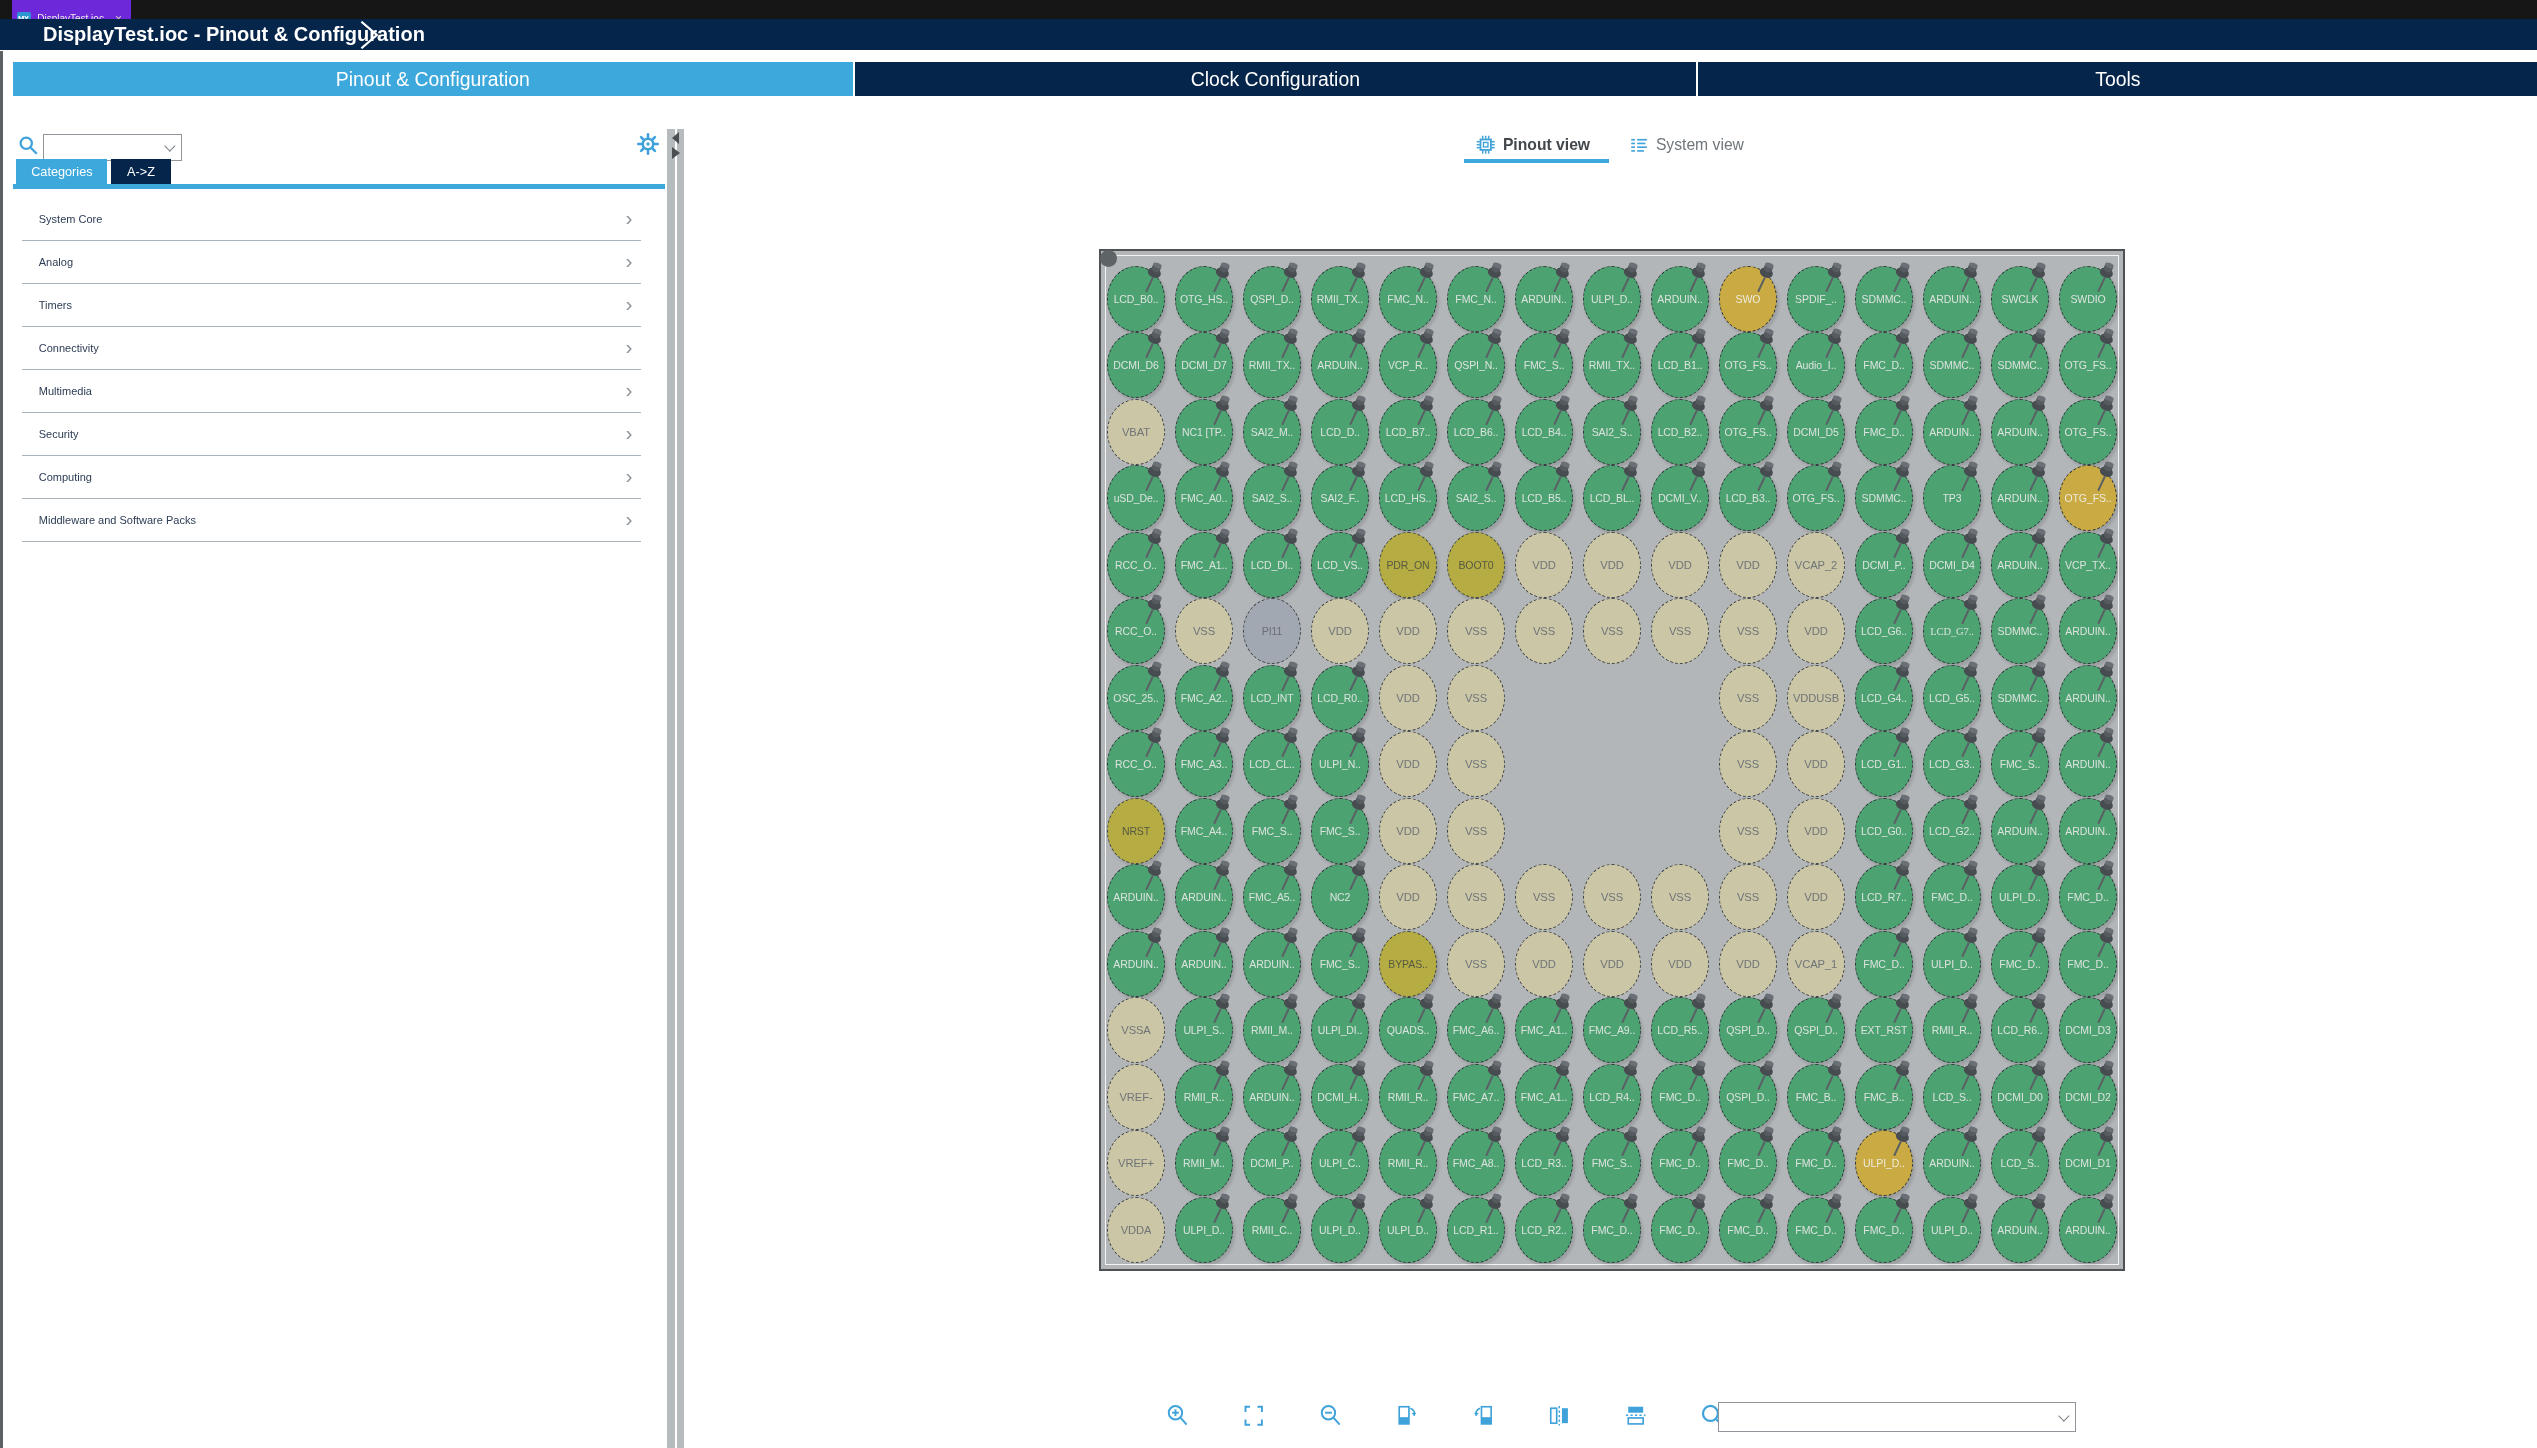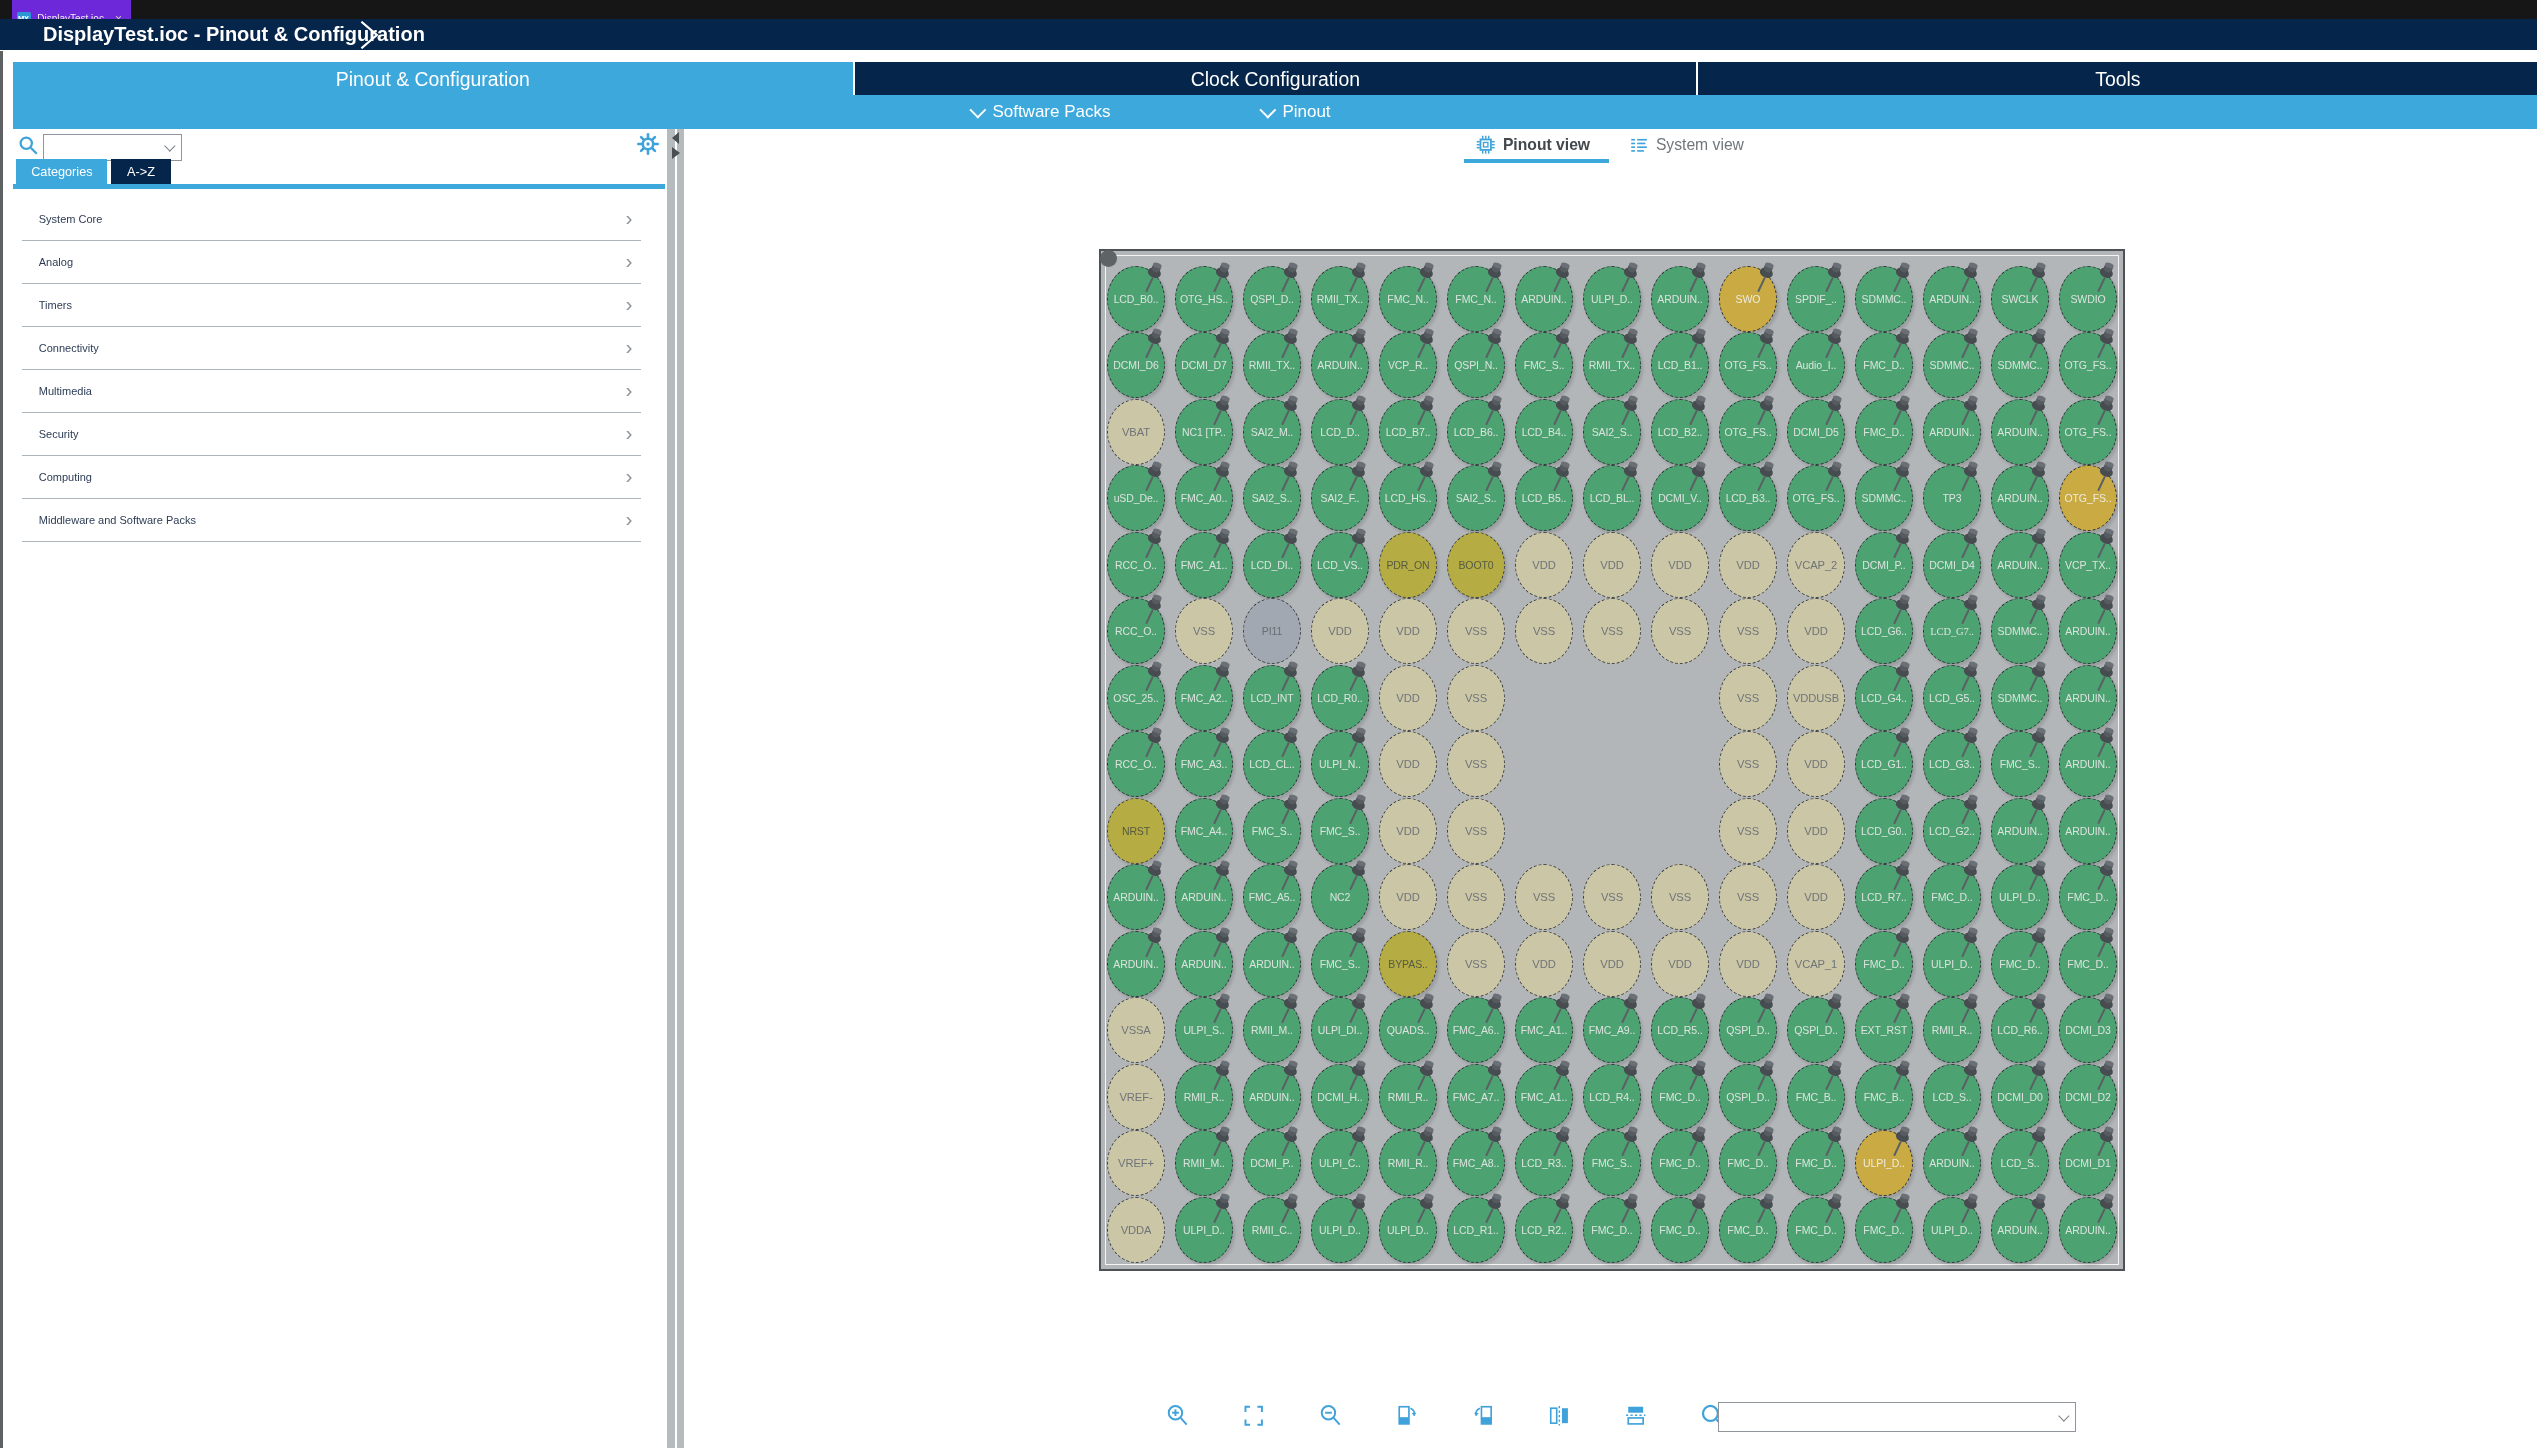--- a/index.html
+++ b/index.html
@@ -110,30 +110,20 @@
         <span>Pinout &amp; Configuration</span>
       </div>
     <div class="navtab">
         <span>Clock Configuration</span>
       </div>
     <div class="navtab">
         <span>Tools</span>
       </div>
   </div>
 
-  <div class="subbar">
-    <div class="subnav-item" style="left:959px;">
-      <span class="chev-down"></span>
-      <span>Software Packs</span>
-    </div>
-    <div class="subnav-item" style="left:1249px;">
-      <span class="chev-down"></span>
-      <span>Pinout</span>
-    </div>
-  </div>
 
   <div class="sidebar">
     <svg class="search-icon" width="21" height="21" viewBox="0 0 28 28">
       <circle cx="11" cy="11" r="7.5" fill="none" stroke="#3fa2da" stroke-width="3"></circle>
       <line x1="17" y1="17" x2="25" y2="25" stroke="#3fa2da" stroke-width="3"></line>
     </svg>
     <div class="combo sidebar-combo">
       <span></span>
       <span class="combo-arrow"></span>
     </div>

